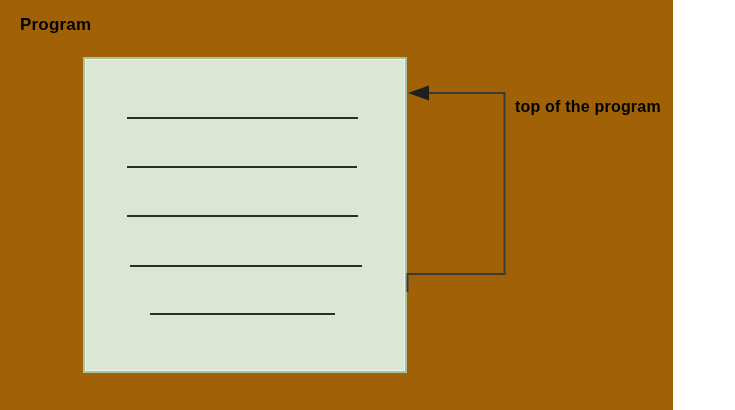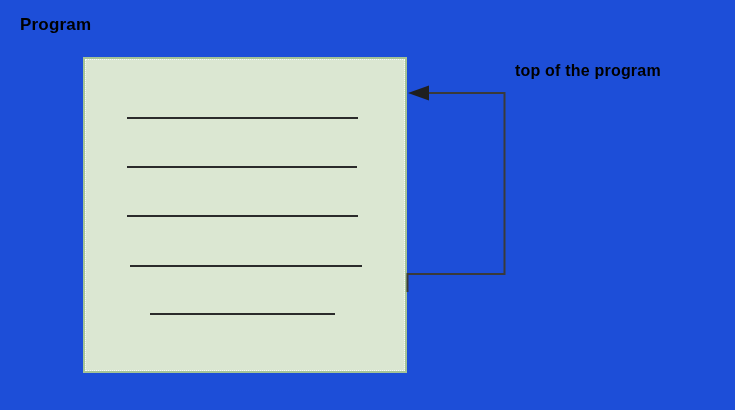--- a/index.html
+++ b/index.html
@@ -2,23 +2,23 @@
 <html><head>
 <meta charset="utf-8">
 <style>
   html, body {
     margin: 0;
     padding: 0;
     background: #ffffff;
   }
   .canvas {
     position: relative;
-    width: 735px;
+    width: 673px;
     height: 410px;
-    background: #1d4ed8;
+    background: #a16207;
     font-family: "Liberation Sans", sans-serif;
     overflow: hidden;
   }
   .diagram-title {
     position: absolute;
     left: 20px;
     top: 15px;
     font-size: 17px;
     font-weight: 700;
     color: #000000;
@@ -57,20 +57,21 @@
     top: 0;
     pointer-events: none;
   }
   .label {
     position: absolute;
     font-size: 16px;
     font-weight: 700;
     color: #000000;
     white-space: nowrap;
     letter-spacing: 0.2px;
+    margin-top: 36px;
   }
   .label-top {
     left: 515px;
     top: 62px;
   }
   .label-bottom {
     left: 418px;
     top: 295px;
   }
 </style>

